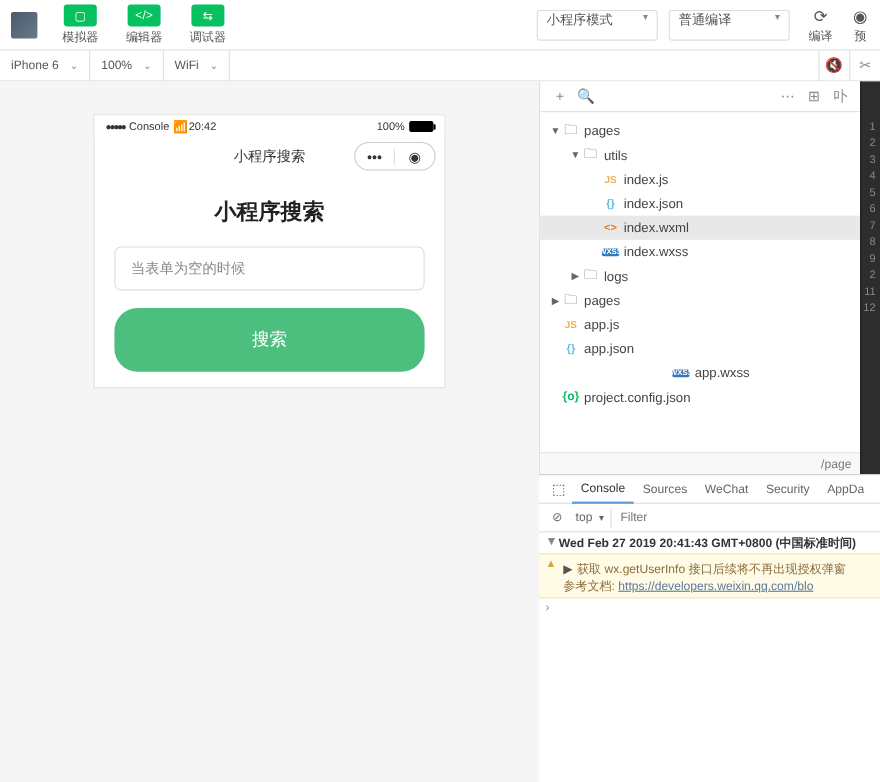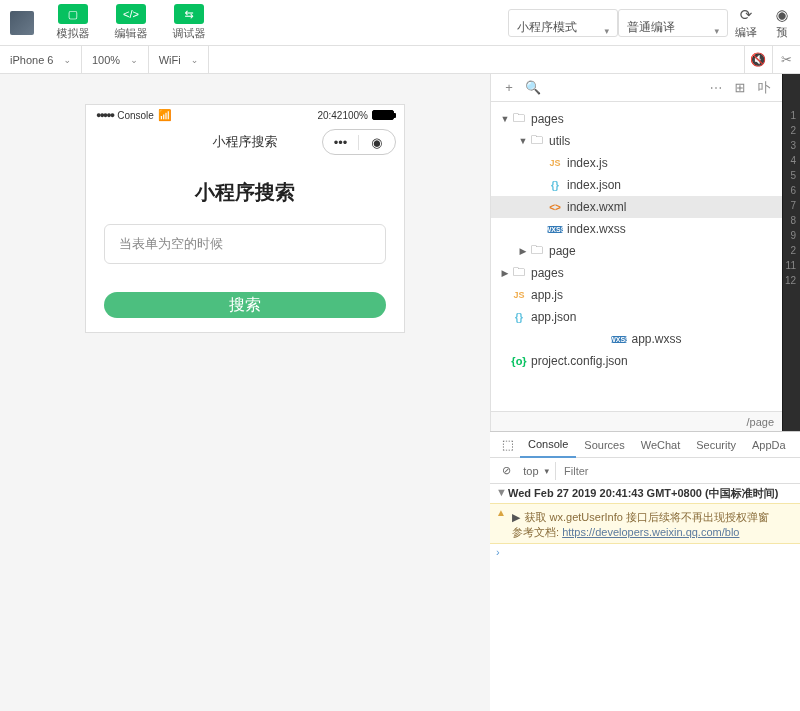--- a/index.html
+++ b/index.html
@@ -2,46 +2,46 @@
 <html><head>
   <meta charset="utf-8">
   <style>
     *{box-sizing:border-box;margin:0;padding:0;font-family:"Microsoft YaHei",Arial,sans-serif}
     body{width:800px;height:711px;overflow:hidden;background:#fff;font-size:12px;color:#333}
     .toolbar{height:46px;display:flex;align-items:center;border-bottom:1px solid #e0e0e0;background:#fff;overflow:hidden}
     .tb-logo{width:24px;height:24px;margin:0 10px;background:linear-gradient(135deg,#4a5a6a,#6a7a8a);border-radius:2px}
     .tb-btn{display:flex;flex-direction:column;align-items:center;justify-content:center;width:58px;height:46px;font-size:11px;color:#555;cursor:pointer}
     .tb-btn .icon{width:30px;height:20px;background:#07c160;border-radius:3px;display:flex;align-items:center;justify-content:center;color:#fff;font-size:11px;margin-bottom:2px}
     .tb-spacer{flex:1}
-    .tb-drop{height:28px;border:1px solid #ddd;border-radius:3px;display:flex;align-items:flex-end;padding:0 8px;font-size:12px;color:#555;cursor:pointer;min-width:110px;justify-content:space-between}
+    .tb-drop{height:28px;border:1px solid #ddd;border-radius:3px;display:flex;align-items:flex-start;padding:0 8px;margin-right:10px;font-size:12px;color:#555;cursor:pointer;min-width:110px;justify-content:space-between}
     .tb-drop .arrow{font-size:9px;color:#888;margin-left:8px}
     .tb-btn2{display:flex;flex-direction:column;align-items:center;justify-content:center;width:36px;height:46px;font-size:11px;color:#555;cursor:pointer}
     .tb-btn2 .i{font-size:15px;margin-bottom:1px}
     .sim-ctrl{height:28px;display:flex;align-items:center;border-bottom:1px solid #e0e0e0}
     .sc-drop{display:flex;align-items:center;padding:0 10px;height:28px;border-right:1px solid #e0e0e0;cursor:pointer;font-size:11px;color:#555}
     .sc-drop .arrow{font-size:9px;margin-left:10px;color:#888}
     .sc-spacer{flex:1}
     .sc-icon{width:28px;height:28px;display:flex;align-items:center;justify-content:center;border-left:1px solid #e0e0e0;cursor:pointer;color:#888;font-size:13px}
     .main{display:flex;height:637px}
     .sim-area{width:490px;background:#f5f5f5;display:flex;justify-content:center;align-items:flex-start;padding-top:30px}
     .phone{width:320px;background:#fff;border:1px solid #ddd}
     .phone-status{height:20px;display:flex;align-items:center;padding:0 10px;font-size:10px;background:#fff}
     .dots{letter-spacing:-2px;font-size:9px}
     .wifi{font-size:11px;margin-left:4px}
-    .phone-status .mid{flex:1;text-align:right}
+    .phone-status .mid{flex:1;text-align:left}
     .batt{display:inline-block;width:22px;height:10px;border:1px solid #000;border-radius:2px;position:relative;background:#000;margin-left:4px;vertical-align:middle}
     .batt:after{content:"";position:absolute;right:-3px;top:2px;width:2px;height:5px;background:#000;border-radius:0 1px 1px 0}
     .phone-nav{height:34px;display:flex;align-items:center;justify-content:center;position:relative;font-size:13px;color:#333}
     .phone-nav .capsule{position:absolute;right:8px;top:4px;display:flex;align-items:center;border:1px solid #ccc;border-radius:14px;height:26px}
     .cap-btn{width:36px;display:flex;align-items:center;justify-content:center;color:#333;cursor:pointer}
     .cap-btn:first-child{border-right:1px solid #e0e0e0}
     .phone-body{padding:14px 18px}
     .app-title{text-align:center;font-size:20px;font-weight:700;color:#222;margin:6px 0 18px}
     .app-input{width:100%;height:40px;border:1px solid #ddd;border-radius:6px;padding:0 14px;font-size:13px;color:#888;display:flex;align-items:center;background:#fff}
-    .app-btn{width:100%;height:26px;background:#4cbf7f;color:#fff;font-size:16px;border-radius:21px;display:flex;align-items:center;justify-content:center;margin-top:28px;cursor:pointer}
+    .app-btn{width:100%;height:58px;background:#4cbf7f;color:#fff;font-size:16px;border-radius:21px;display:flex;align-items:center;justify-content:center;margin-top:16px;cursor:pointer}
     .right-wrap{width:310px;display:flex;flex-direction:column}
     .right-top{display:flex;flex:1;min-height:0}
     .file-panel{flex:1;border-left:1px solid #e0e0e0;background:#fff;display:flex;flex-direction:column}
     .file-toolbar{height:28px;display:flex;align-items:center;border-bottom:1px solid #e0e0e0;padding:0 6px;color:#888}
     .ft-icon{width:24px;display:flex;align-items:center;justify-content:center;cursor:pointer;font-size:13px}
     .ft-spacer{flex:1}
     .tree{padding:6px 0;font-size:12px;color:#444;overflow:auto;flex:1}
     .tn{height:22px;display:flex;align-items:center;cursor:pointer;white-space:nowrap}
     .tn.sel{background:#e8e8e8}
     .tn .arrow{width:12px;display:inline-block;text-align:center;font-size:9px;color:#666}
@@ -196,21 +196,21 @@
               <span>index.wxml</span>
             </div>
             <div class="tn" style="padding-left: 44px;">
               <span class="arrow"></span>
               <span class="ic ic-wxss">WXSS</span>
               <span>index.wxss</span>
             </div>
             <div class="tn" style="padding-left: 26px;">
               <span class="arrow">▶</span>
               <span class="ic ic-folder">🗀</span>
-              <span>page</span>
+              <span>logs</span>
             </div>
             <div class="tn" style="padding-left: 8px;">
               <span class="arrow">▶</span>
               <span class="ic ic-folder">🗀</span>
               <span>pages</span>
             </div>
             <div class="tn" style="padding-left: 8px;">
               <span class="arrow"></span>
               <span class="ic ic-js">JS</span>
               <span>app.js</span>

